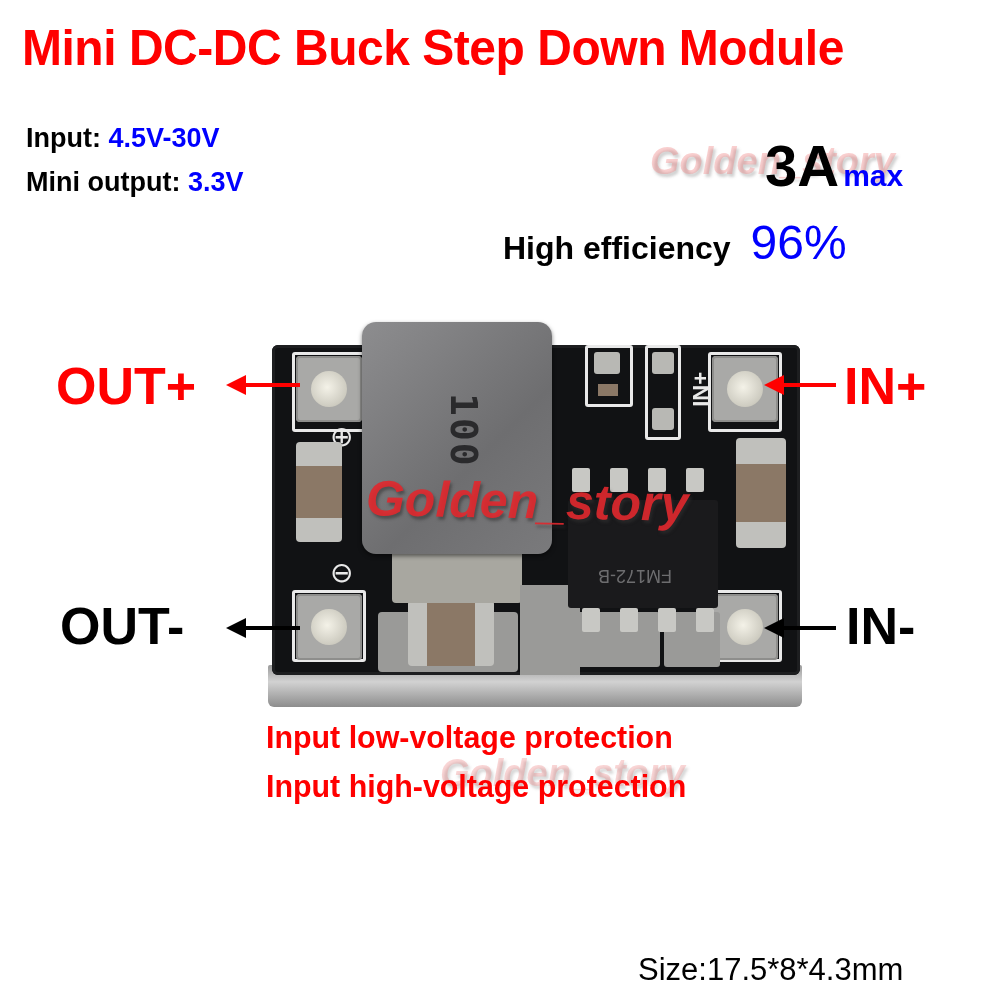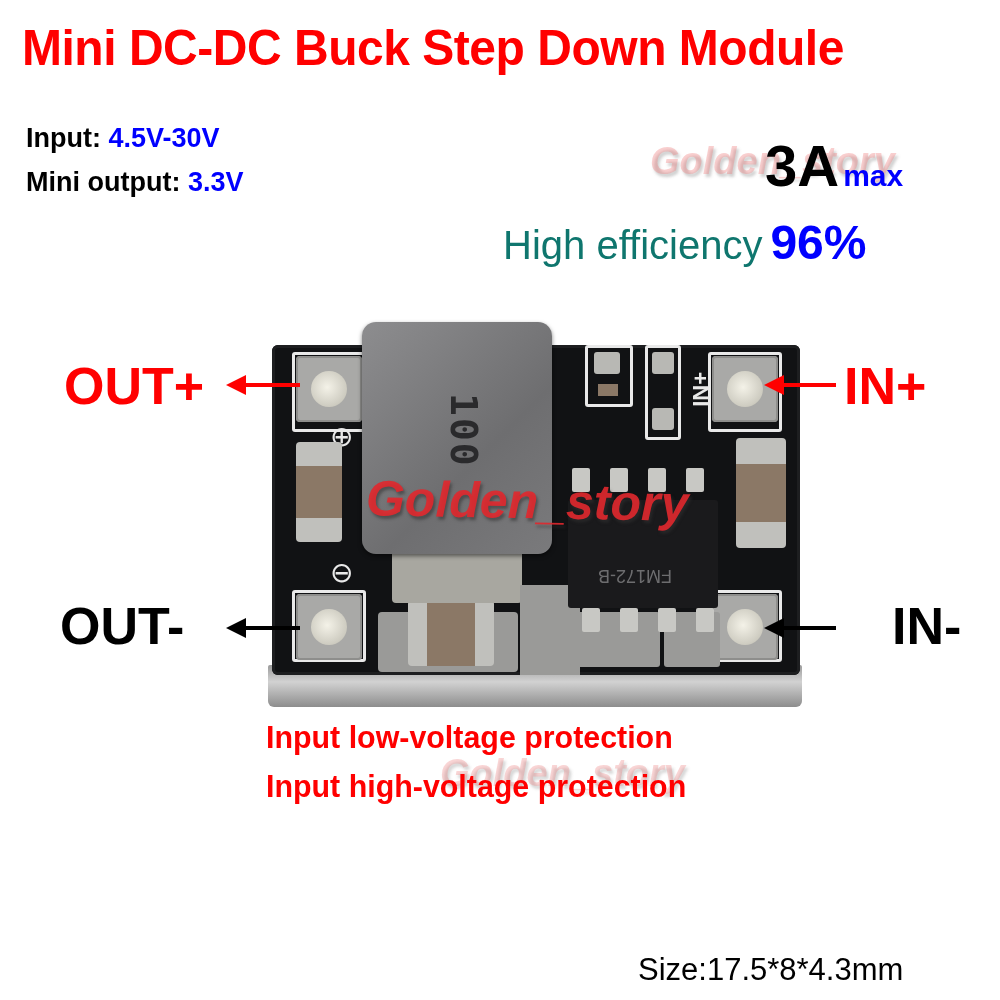--- a/index.html
+++ b/index.html
@@ -16,22 +16,22 @@
   }
   .spec-line { font-size: 27px; font-weight: bold; color: #000; white-space: nowrap; line-height: 36px; }
   .blue { color: #0000ff; }
   .red { color: #ff0000; }
 
   .current { left: 765px; top: 136px; white-space: nowrap; }
   .current .big { font-size: 58px; font-weight: bold; color: #000; line-height: 60px; }
   .current .small { font-size: 30px; font-weight: bold; color: #0000ff; margin-left: 4px; }
 
   .eff { left: 503px; top: 213px; white-space: nowrap; line-height: 60px; }
-  .eff .lbl { font-size: 40px; font-weight: normal; color: #0f766e; }
-  .eff .val { font-size: 48px; font-weight: bold; color: #0000ff; margin-left: 8px; }
+  .eff .lbl { font-size: 32px; font-weight: bold; color: #000000; }
+  .eff .val { font-size: 48px; font-weight: normal; color: #0000ff; margin-left: 20px; }
 
   .wm-top {
     left: 650px; top: 140px; font-size: 38px; font-weight: bold; font-style: italic;
     color: rgba(240,120,120,0.35); text-shadow: 2px 3px 3px rgba(120,120,120,0.35);
     white-space: nowrap;
   }
 
   .pin-label { font-size: 52px; font-weight: bold; white-space: nowrap; line-height: 60px; }
   .arrow { height: 4px; }
   .arrow::before {
@@ -185,30 +185,30 @@
 <div class="abs ic-mark">FM172-B</div>
 <div class="abs trace" style="left:570px; top:612px; width:90px; height:55px; border-radius:3px;"></div>
 <div class="abs trace" style="left:664px; top:612px; width:56px; height:55px; border-radius:3px;"></div>
 <div class="abs ic-pin" style="left:582px; top:608px;"></div>
 <div class="abs ic-pin" style="left:620px; top:608px;"></div>
 <div class="abs ic-pin" style="left:658px; top:608px;"></div>
 <div class="abs ic-pin" style="left:696px; top:608px;"></div>
 
 <div class="abs wm-center">Golden_story</div>
 
-<div class="abs pin-label red" style="left:64px; top:356px;">OUT+</div>
+<div class="abs pin-label red" style="left:56px; top:356px;">OUT+</div>
 <div class="abs arrow left" style="left:242px; top:383px; width:58px; background:#ff0000; color:#ff0000;"></div>
 
 <div class="abs pin-label" style="left:60px; top:596px; color:#000;">OUT-</div>
 <div class="abs arrow left" style="left:242px; top:626px; width:58px; background:#000; color:#000;"></div>
 
 <div class="abs pin-label red" style="left:844px; top:356px;">IN+</div>
 <div class="abs arrow right" style="left:780px; top:383px; width:56px; background:#ff0000; color:#ff0000; transform:scaleX(-1);"></div>
 
-<div class="abs pin-label" style="left:892px; top:596px; color:#000;">IN-</div>
+<div class="abs pin-label" style="left:846px; top:596px; color:#000;">IN-</div>
 <div class="abs arrow right" style="left:780px; top:626px; width:56px; background:#000; color:#000; transform:scaleX(-1);"></div>
 
 <div class="abs wm-bottom">Golden_story</div>
 
 <div class="abs prot" style="top:718px;">Input low-voltage protection</div>
 <div class="abs prot" style="top:767px;">Input high-voltage protection</div>
 
 <div class="abs size">Size:17.5*8*4.3mm</div>
 
 </body></html>

